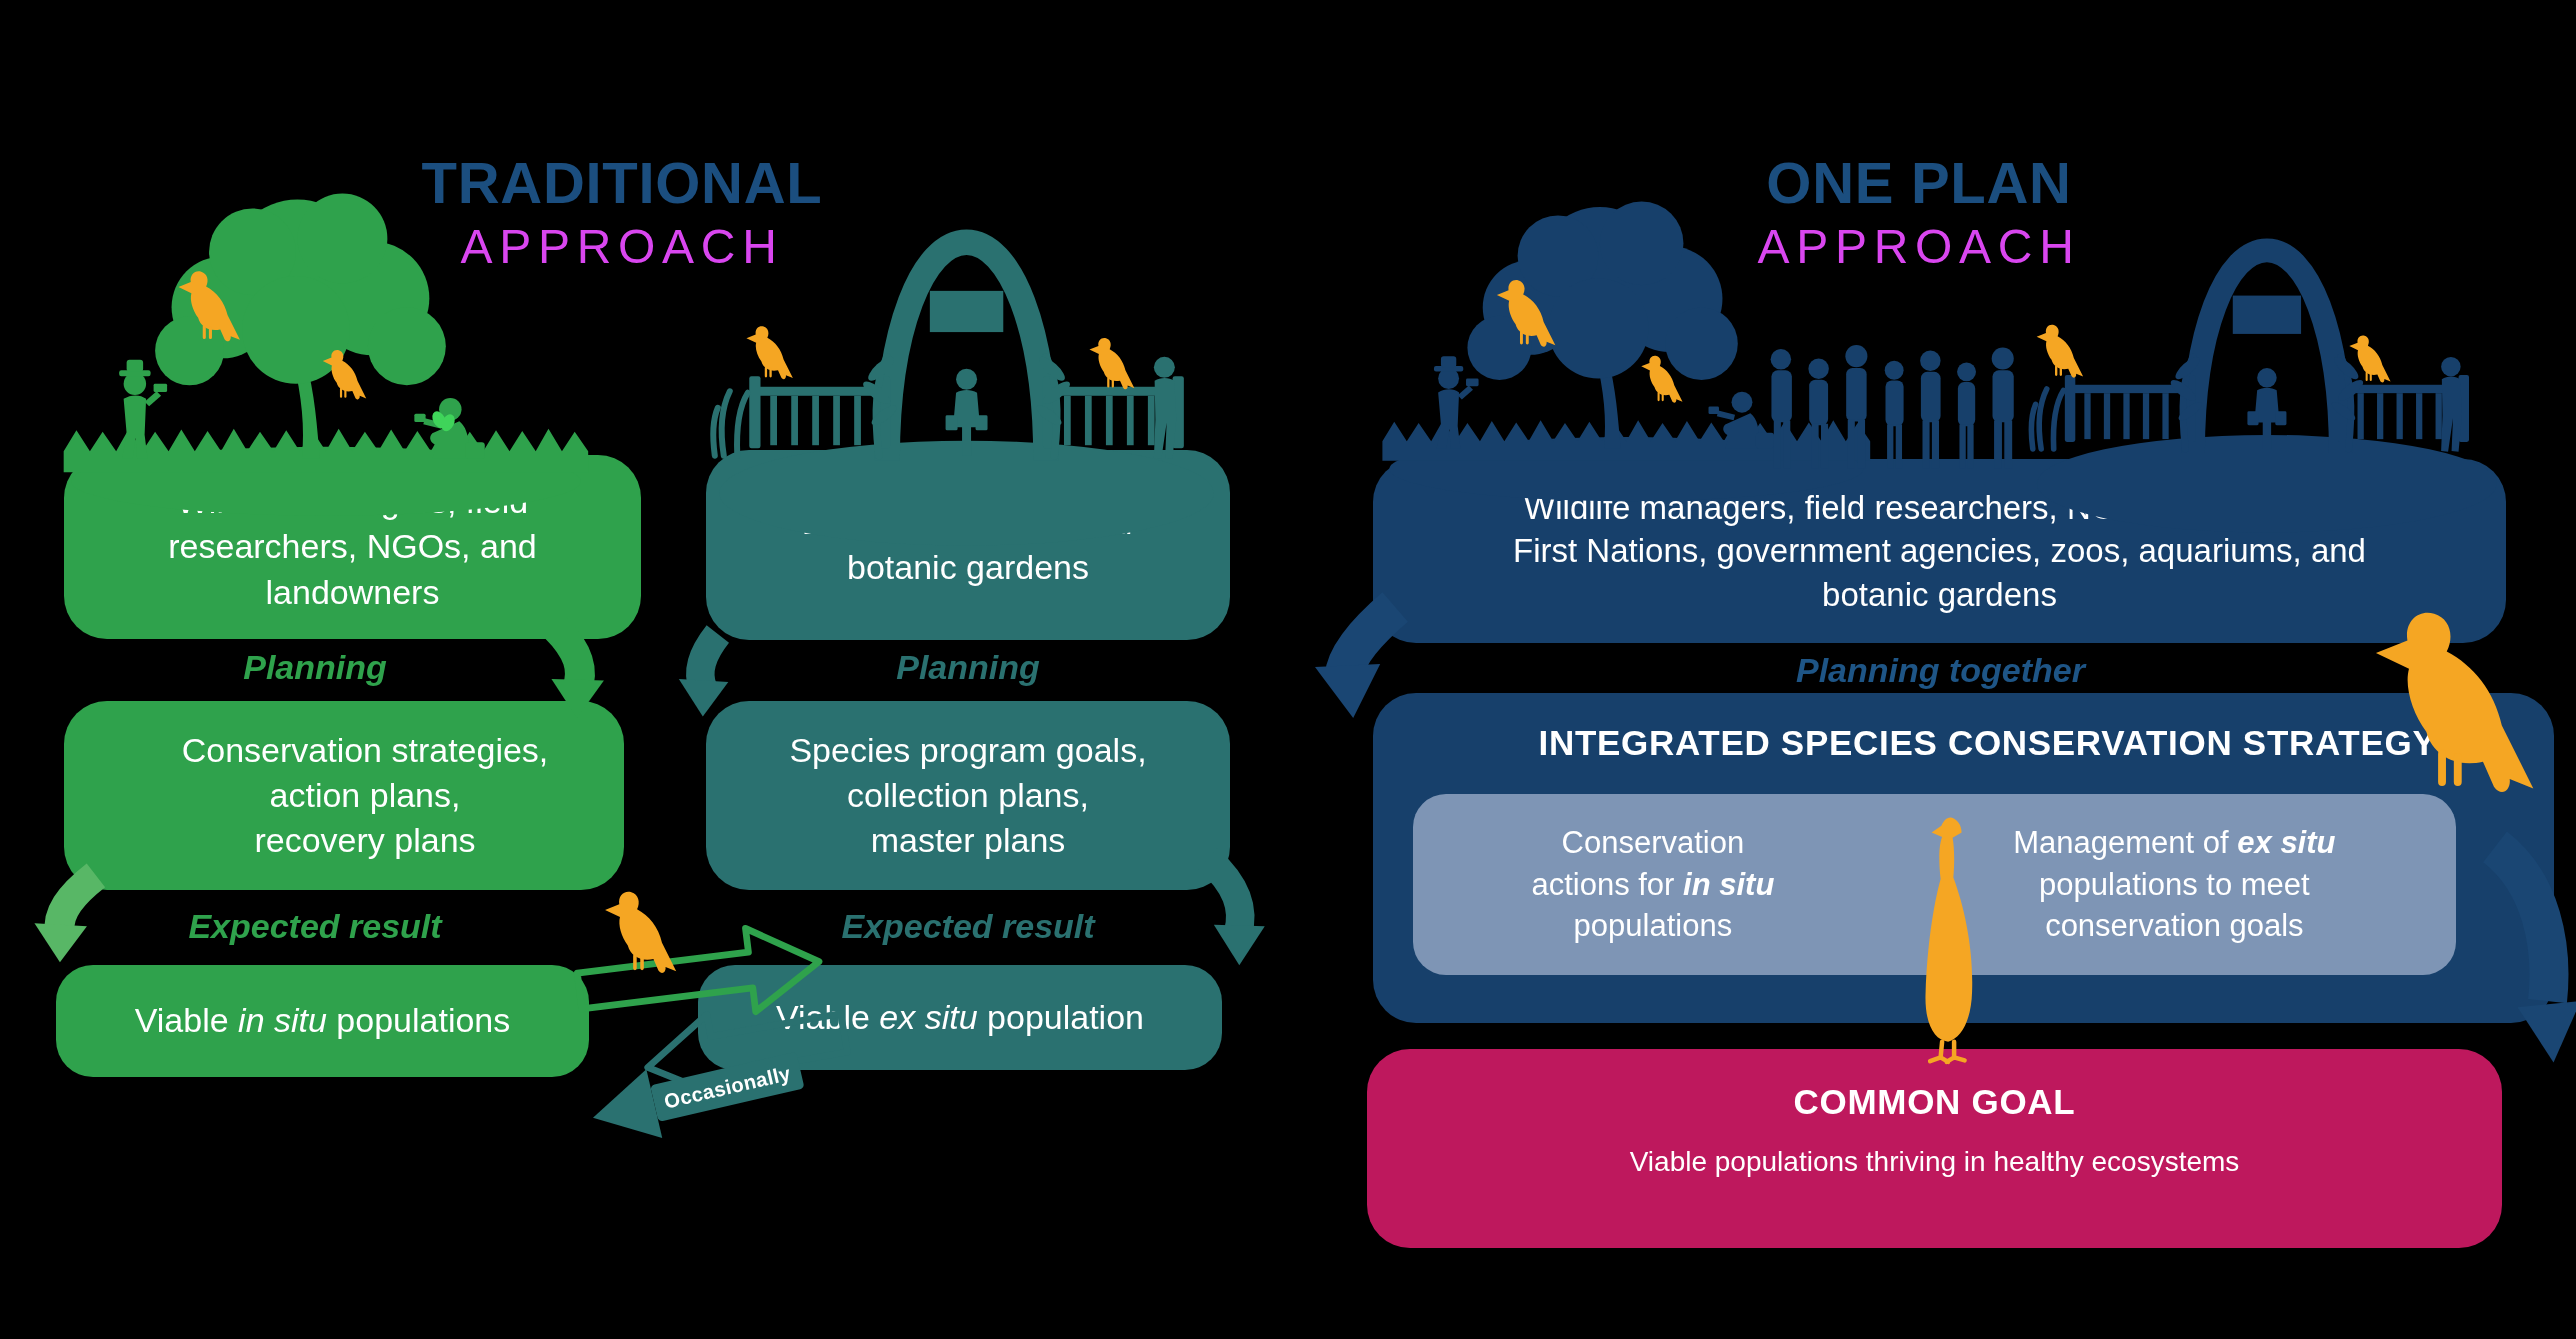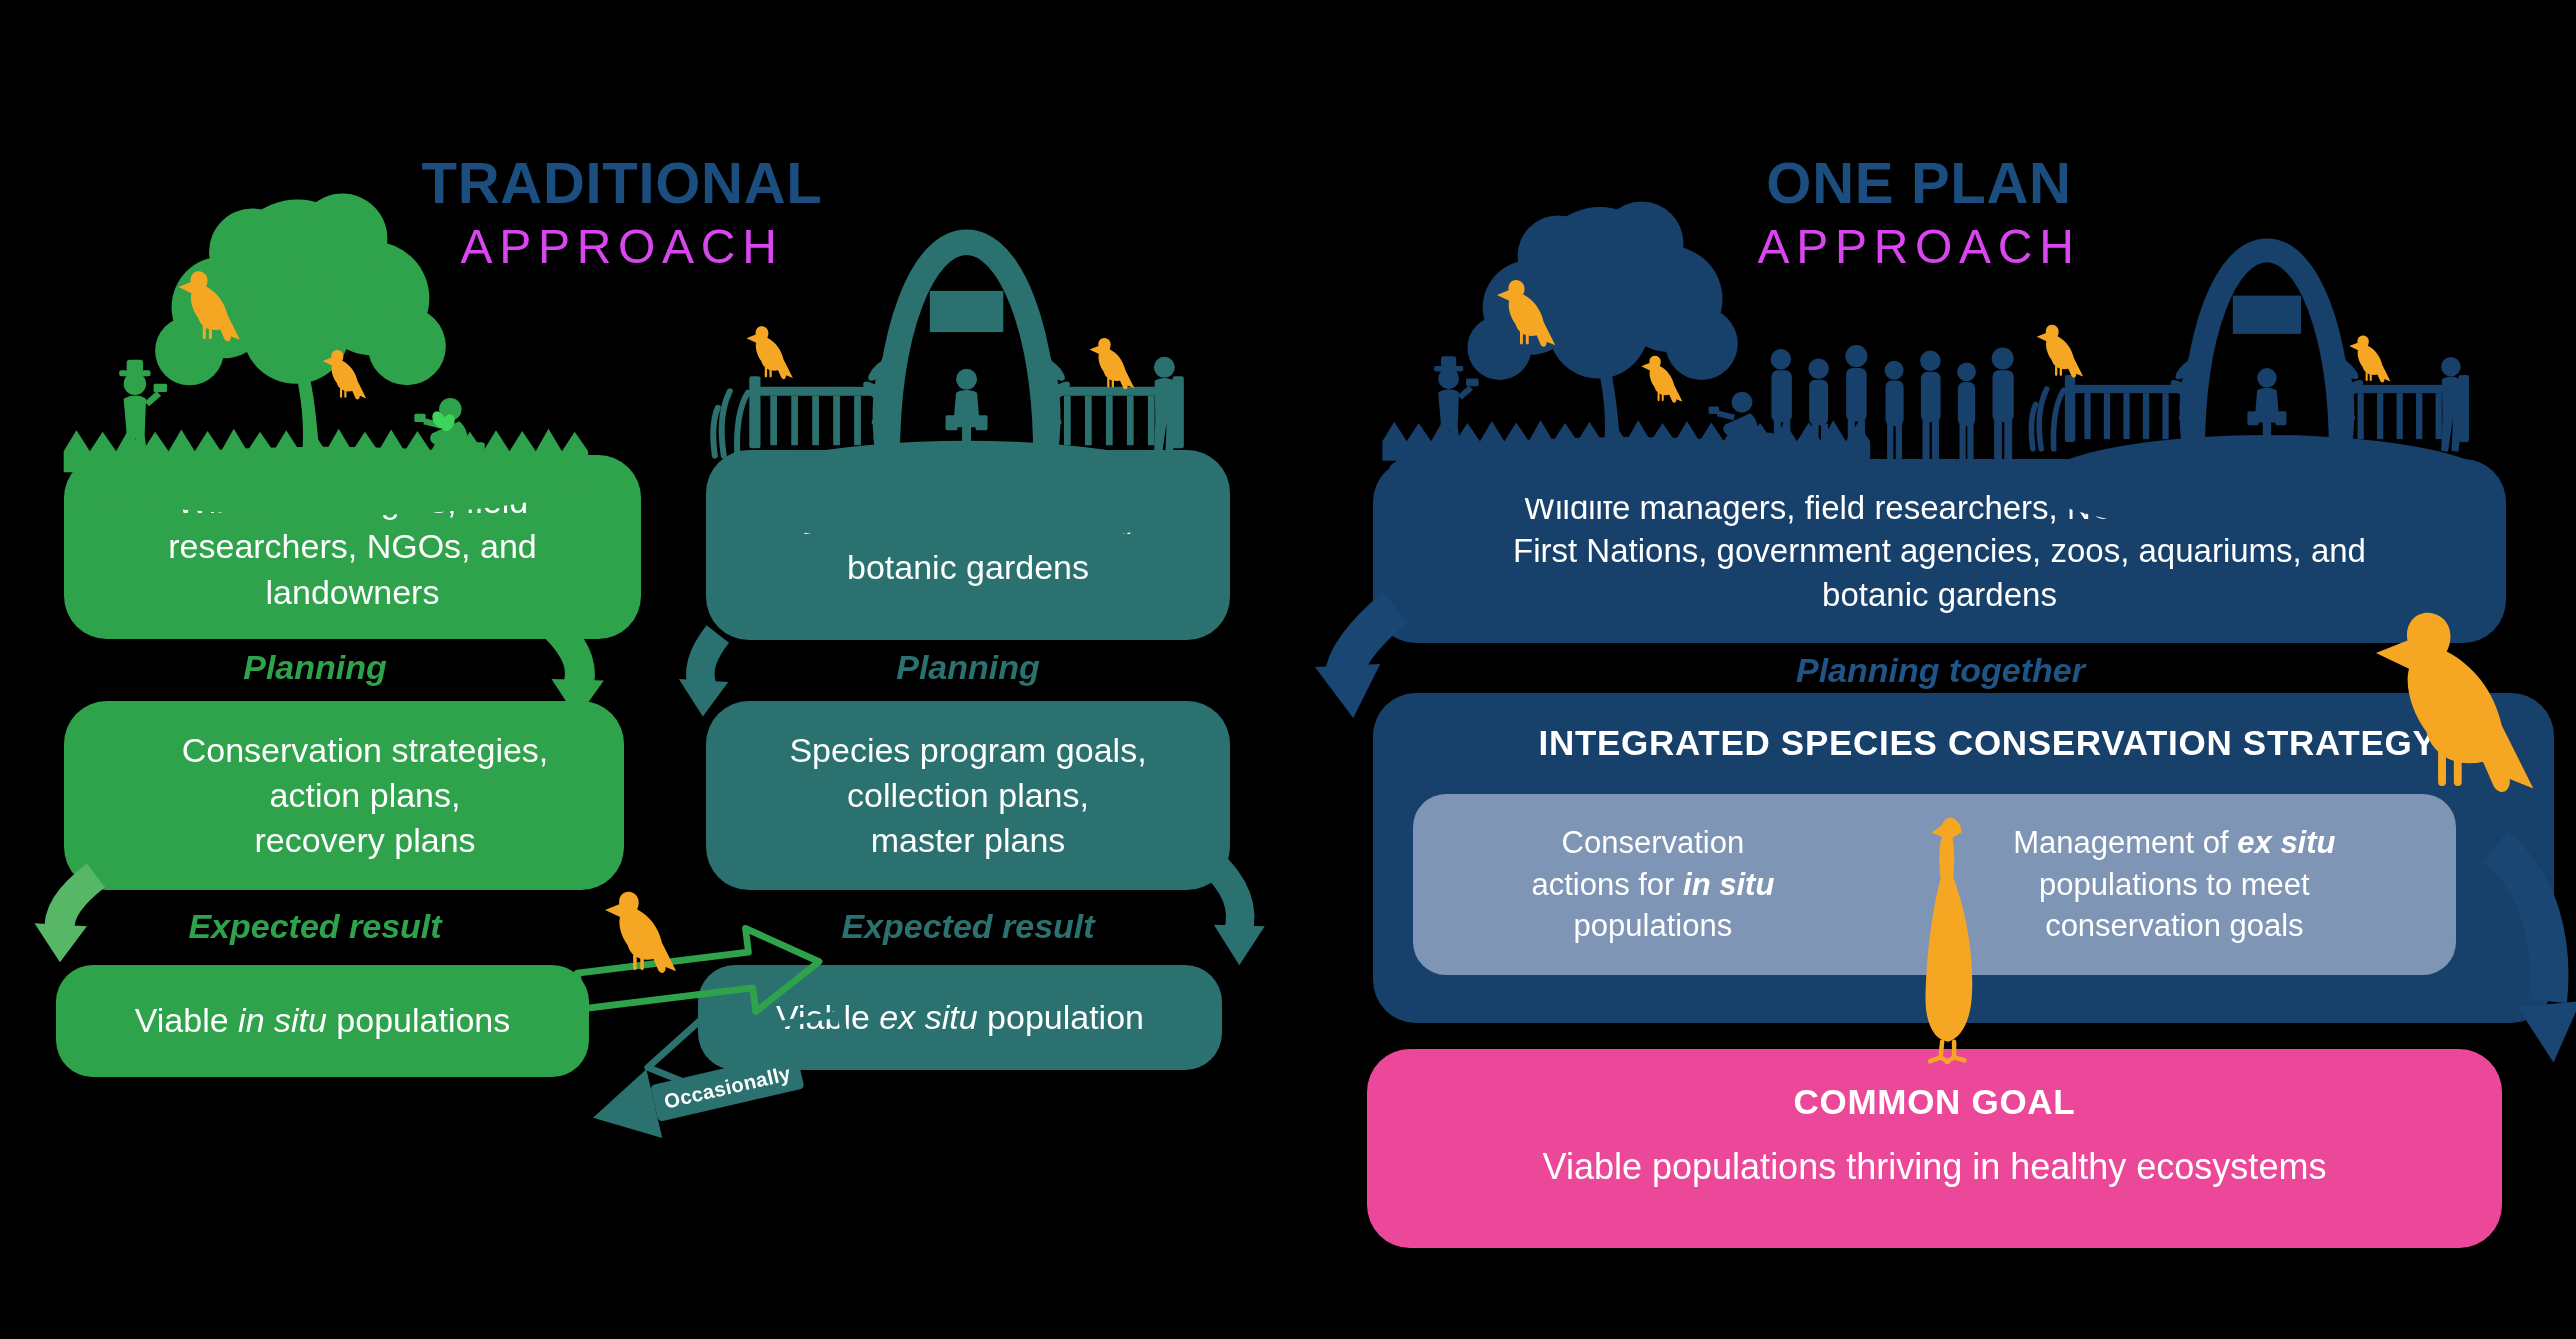--- a/index.html
+++ b/index.html
@@ -26,23 +26,23 @@
   .lbl-teal{color:#2a7170;}
   .lbl-navy{color:#1e5586;}
   
   .strategy{position:absolute;background:#17406b;border-radius:43px;color:#fff;}
   .strategy-title{text-align:center;font-size:35px;font-weight:800;letter-spacing:0.7px;margin-top:30px;}
   .inner-panel{position:absolute;left:40px;top:101px;width:1043px;height:181px;background:#7e95b5;
                border-radius:33px;display:flex;align-items:center;color:#fff;}
   .inner-col{white-space:pre-line;text-align:center;font-size:31px;line-height:1.35;}
   .inner-left{width:46%;}
   .inner-right{width:54%;}
-  .common{position:absolute;background:#ec4899;border-radius:43px;color:#fff;text-align:center;}
+  .common{position:absolute;background:#be185d;border-radius:43px;color:#fff;text-align:center;}
   .common-title{font-size:35px;font-weight:800;letter-spacing:0.7px;margin-top:33px;}
-  .common-text{font-size:36px;margin-top:24px;}
+  .common-text{font-size:28px;margin-top:24px;}
   svg.art{position:absolute;left:0;top:0;}
   text.occ{font-size:27px;font-weight:700;fill:#ffffff;letter-spacing:0.5px;}
 </style>
 </head>
 <body>
 
 <div class="stage">
 
   <div class="title-block" style="left:360px;top:154px;width:524px;">
     <div class="title-bold">TRADITIONAL</div>

